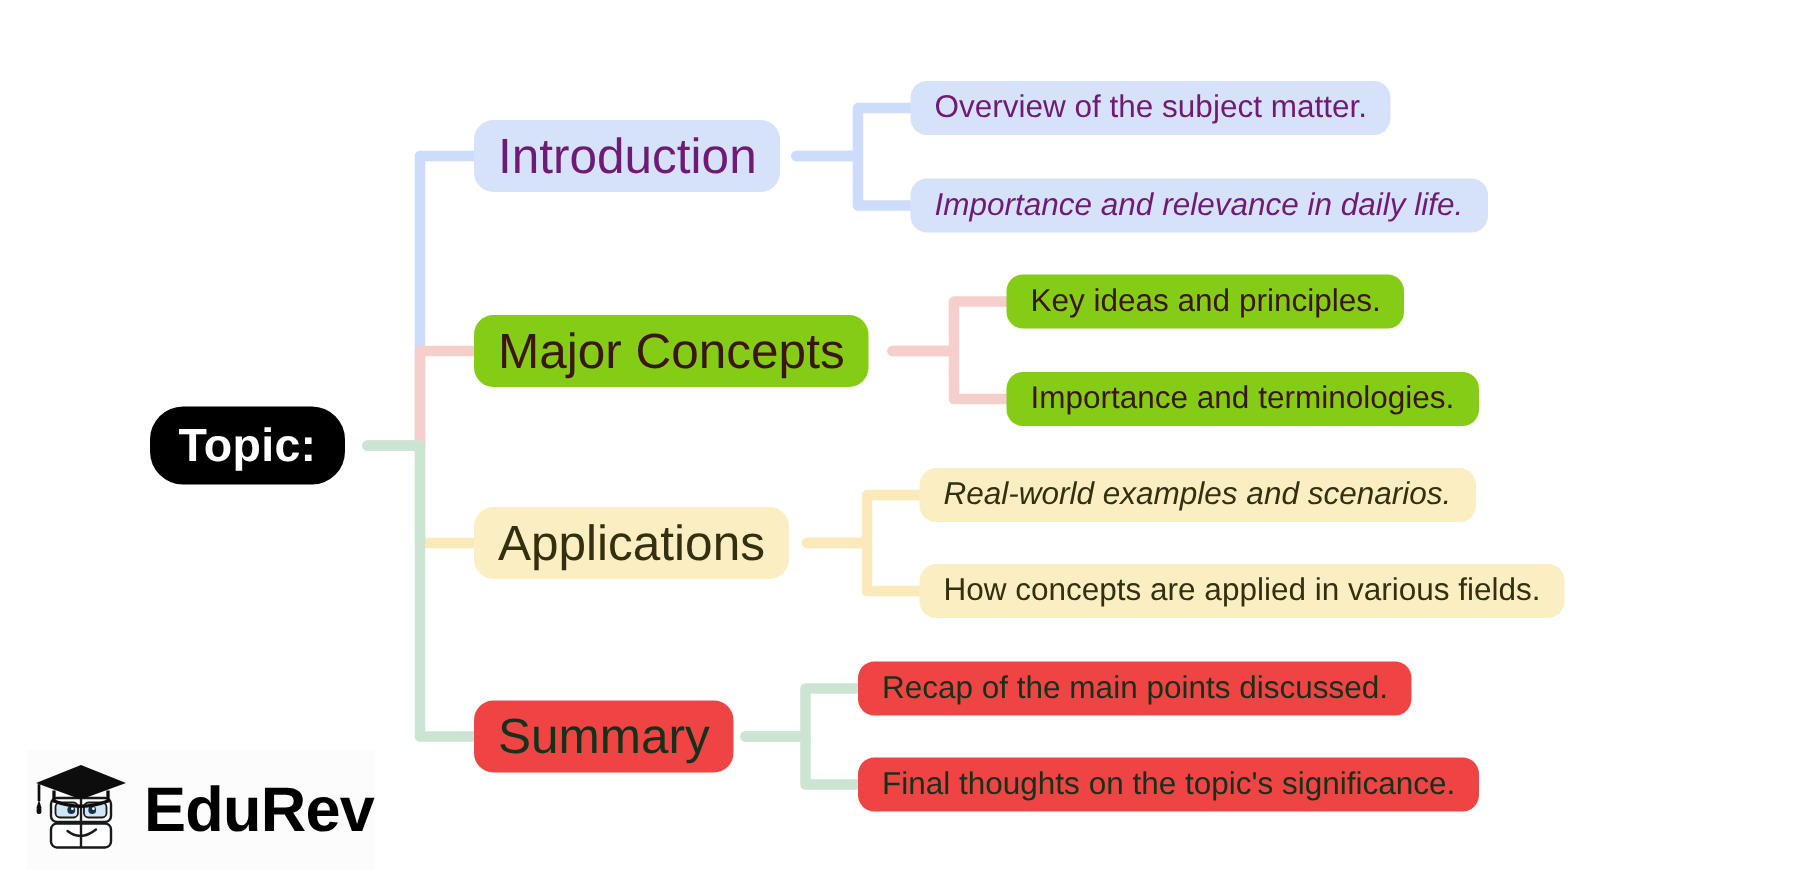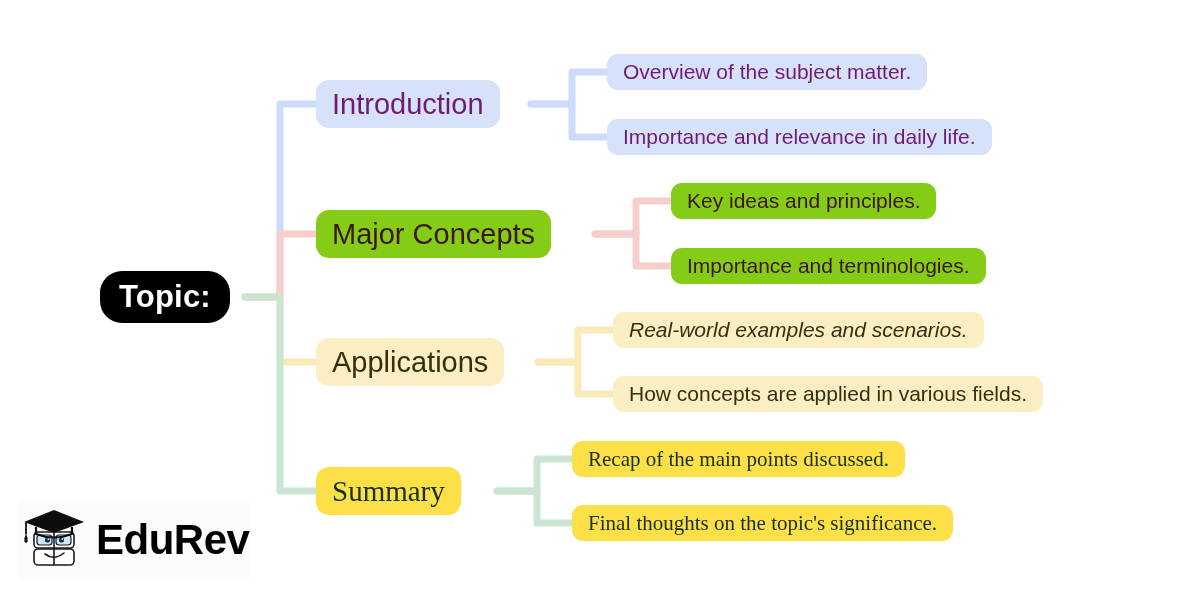--- a/index.html
+++ b/index.html
@@ -38,41 +38,41 @@
     font-size: 31px;
     font-weight: bold;
     letter-spacing: 0.2px;
     padding: 0 19px;
     left: 100px;
     top: 271px;
     height: 52px;
   }
   .branch-node {
     border-radius: 13px;
-    font-size: 29px;
+    font-size: 33px;
     padding: 0 16px;
     height: 48px;
   }
   .leaf-node {
     border-radius: 11px;
     font-size: 21px;
     padding: 0 16px;
     height: 36px;
   }
   
   .c-blue-bg   { background: #d6e2fa; }
   .c-blue-text { color: #701a75; }
   
   .c-pink-bg   { background: #84cc16; }
   .c-pink-text { color: #3d1512; }
   
   .c-yellow-bg   { background: #fbeec3; }
   .c-yellow-text { color: #33300f; }
   
-  .c-green-bg   { background: #fde047; font-family: Liberation Serif, serif; }
+  .c-green-bg   { background: #ef4444; }
   .c-green-text { color: #15301b; }
 
   
   #logo {
     position: absolute;
     left: 18px;
     top: 500px;
     width: 232px;
     height: 80px;
     display: flex;
@@ -127,21 +127,21 @@
   <div class="node root-node">
     <span>Topic:</span>
   </div>
 
   <div class="node branch-node c-blue-bg c-blue-text" style="left:316px; top:80px;">
     <span>Introduction</span>
   </div>
   <div class="node leaf-node c-blue-bg c-blue-text" style="left:607px; top:54px;">
     <span>Overview of the subject matter.</span>
   </div>
-  <div class="node leaf-node c-blue-bg c-blue-text" style="left:607px; top:119px;">
+  <div class="node leaf-node c-blue-bg c-blue-text" style="left:607px; top:119px;font-style:italic;">
     <span>Importance and relevance in daily life.</span>
   </div>
 
   <div class="node branch-node c-pink-bg c-pink-text" style="left:316px; top:210px;">
     <span>Major Concepts</span>
   </div>
   <div class="node leaf-node c-pink-bg c-pink-text" style="left:671px; top:183px;">
     <span>Key ideas and principles.</span>
   </div>
   <div class="node leaf-node c-pink-bg c-pink-text" style="left:671px; top:248px;">

